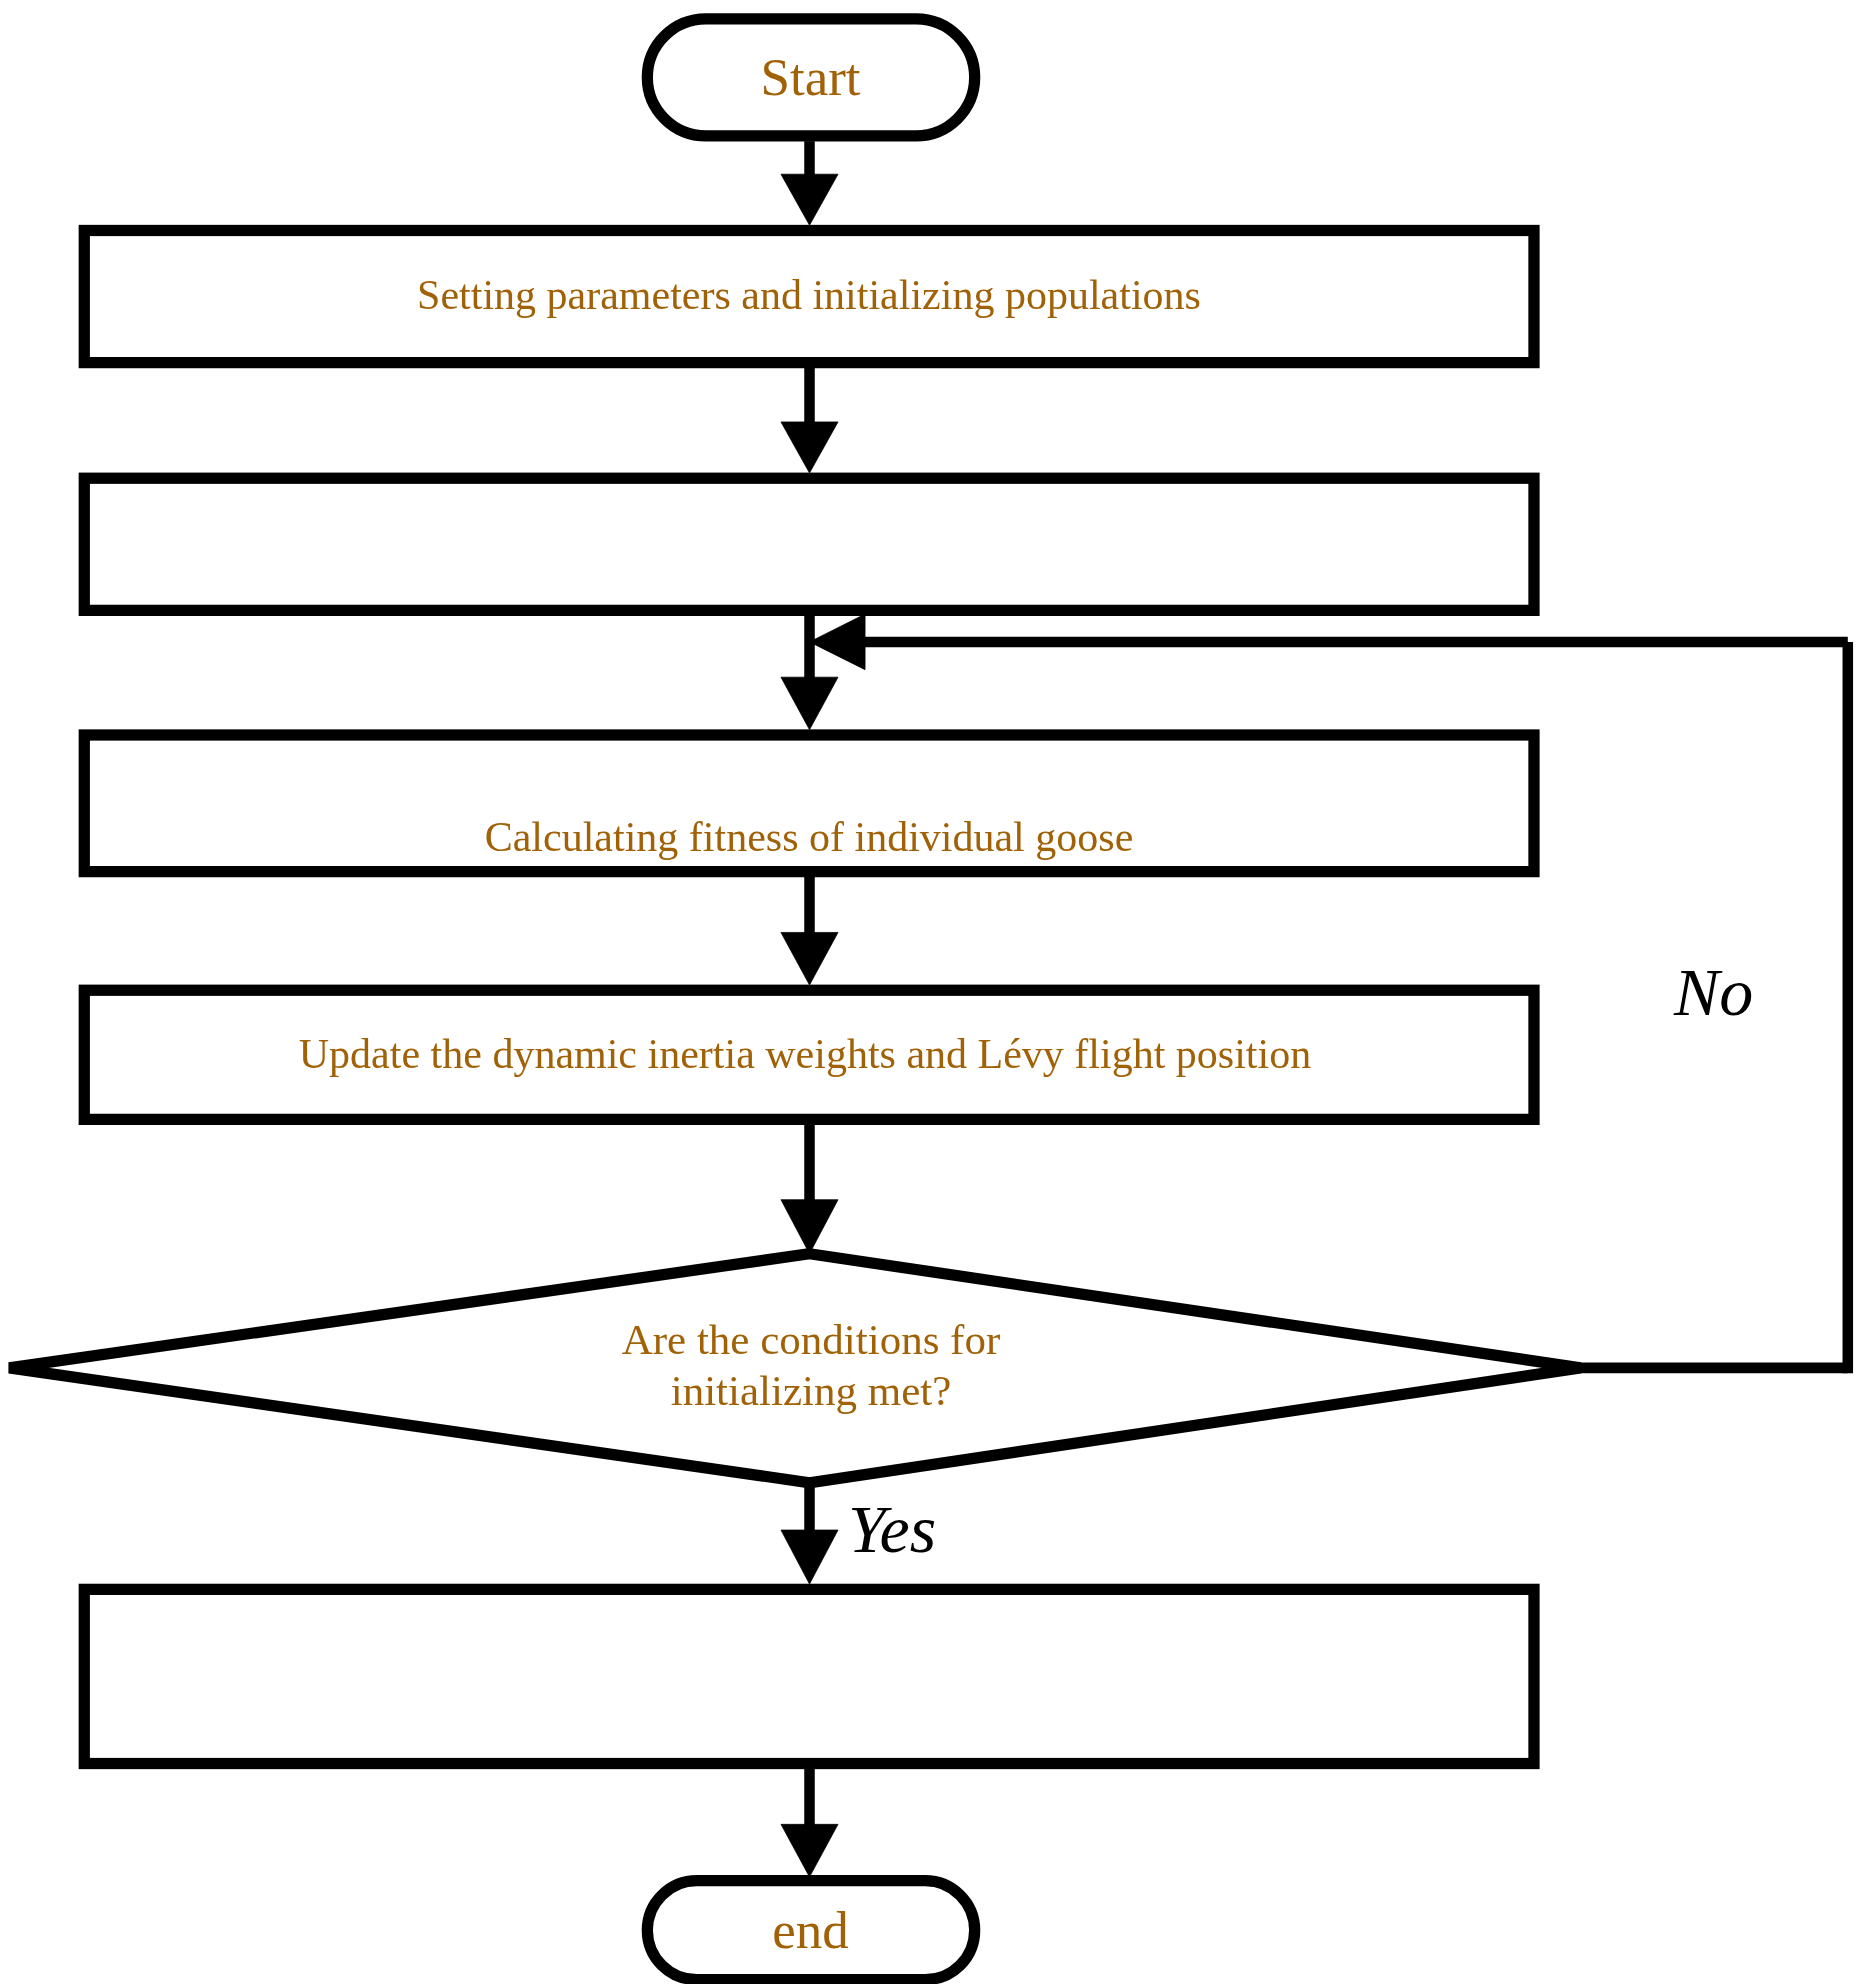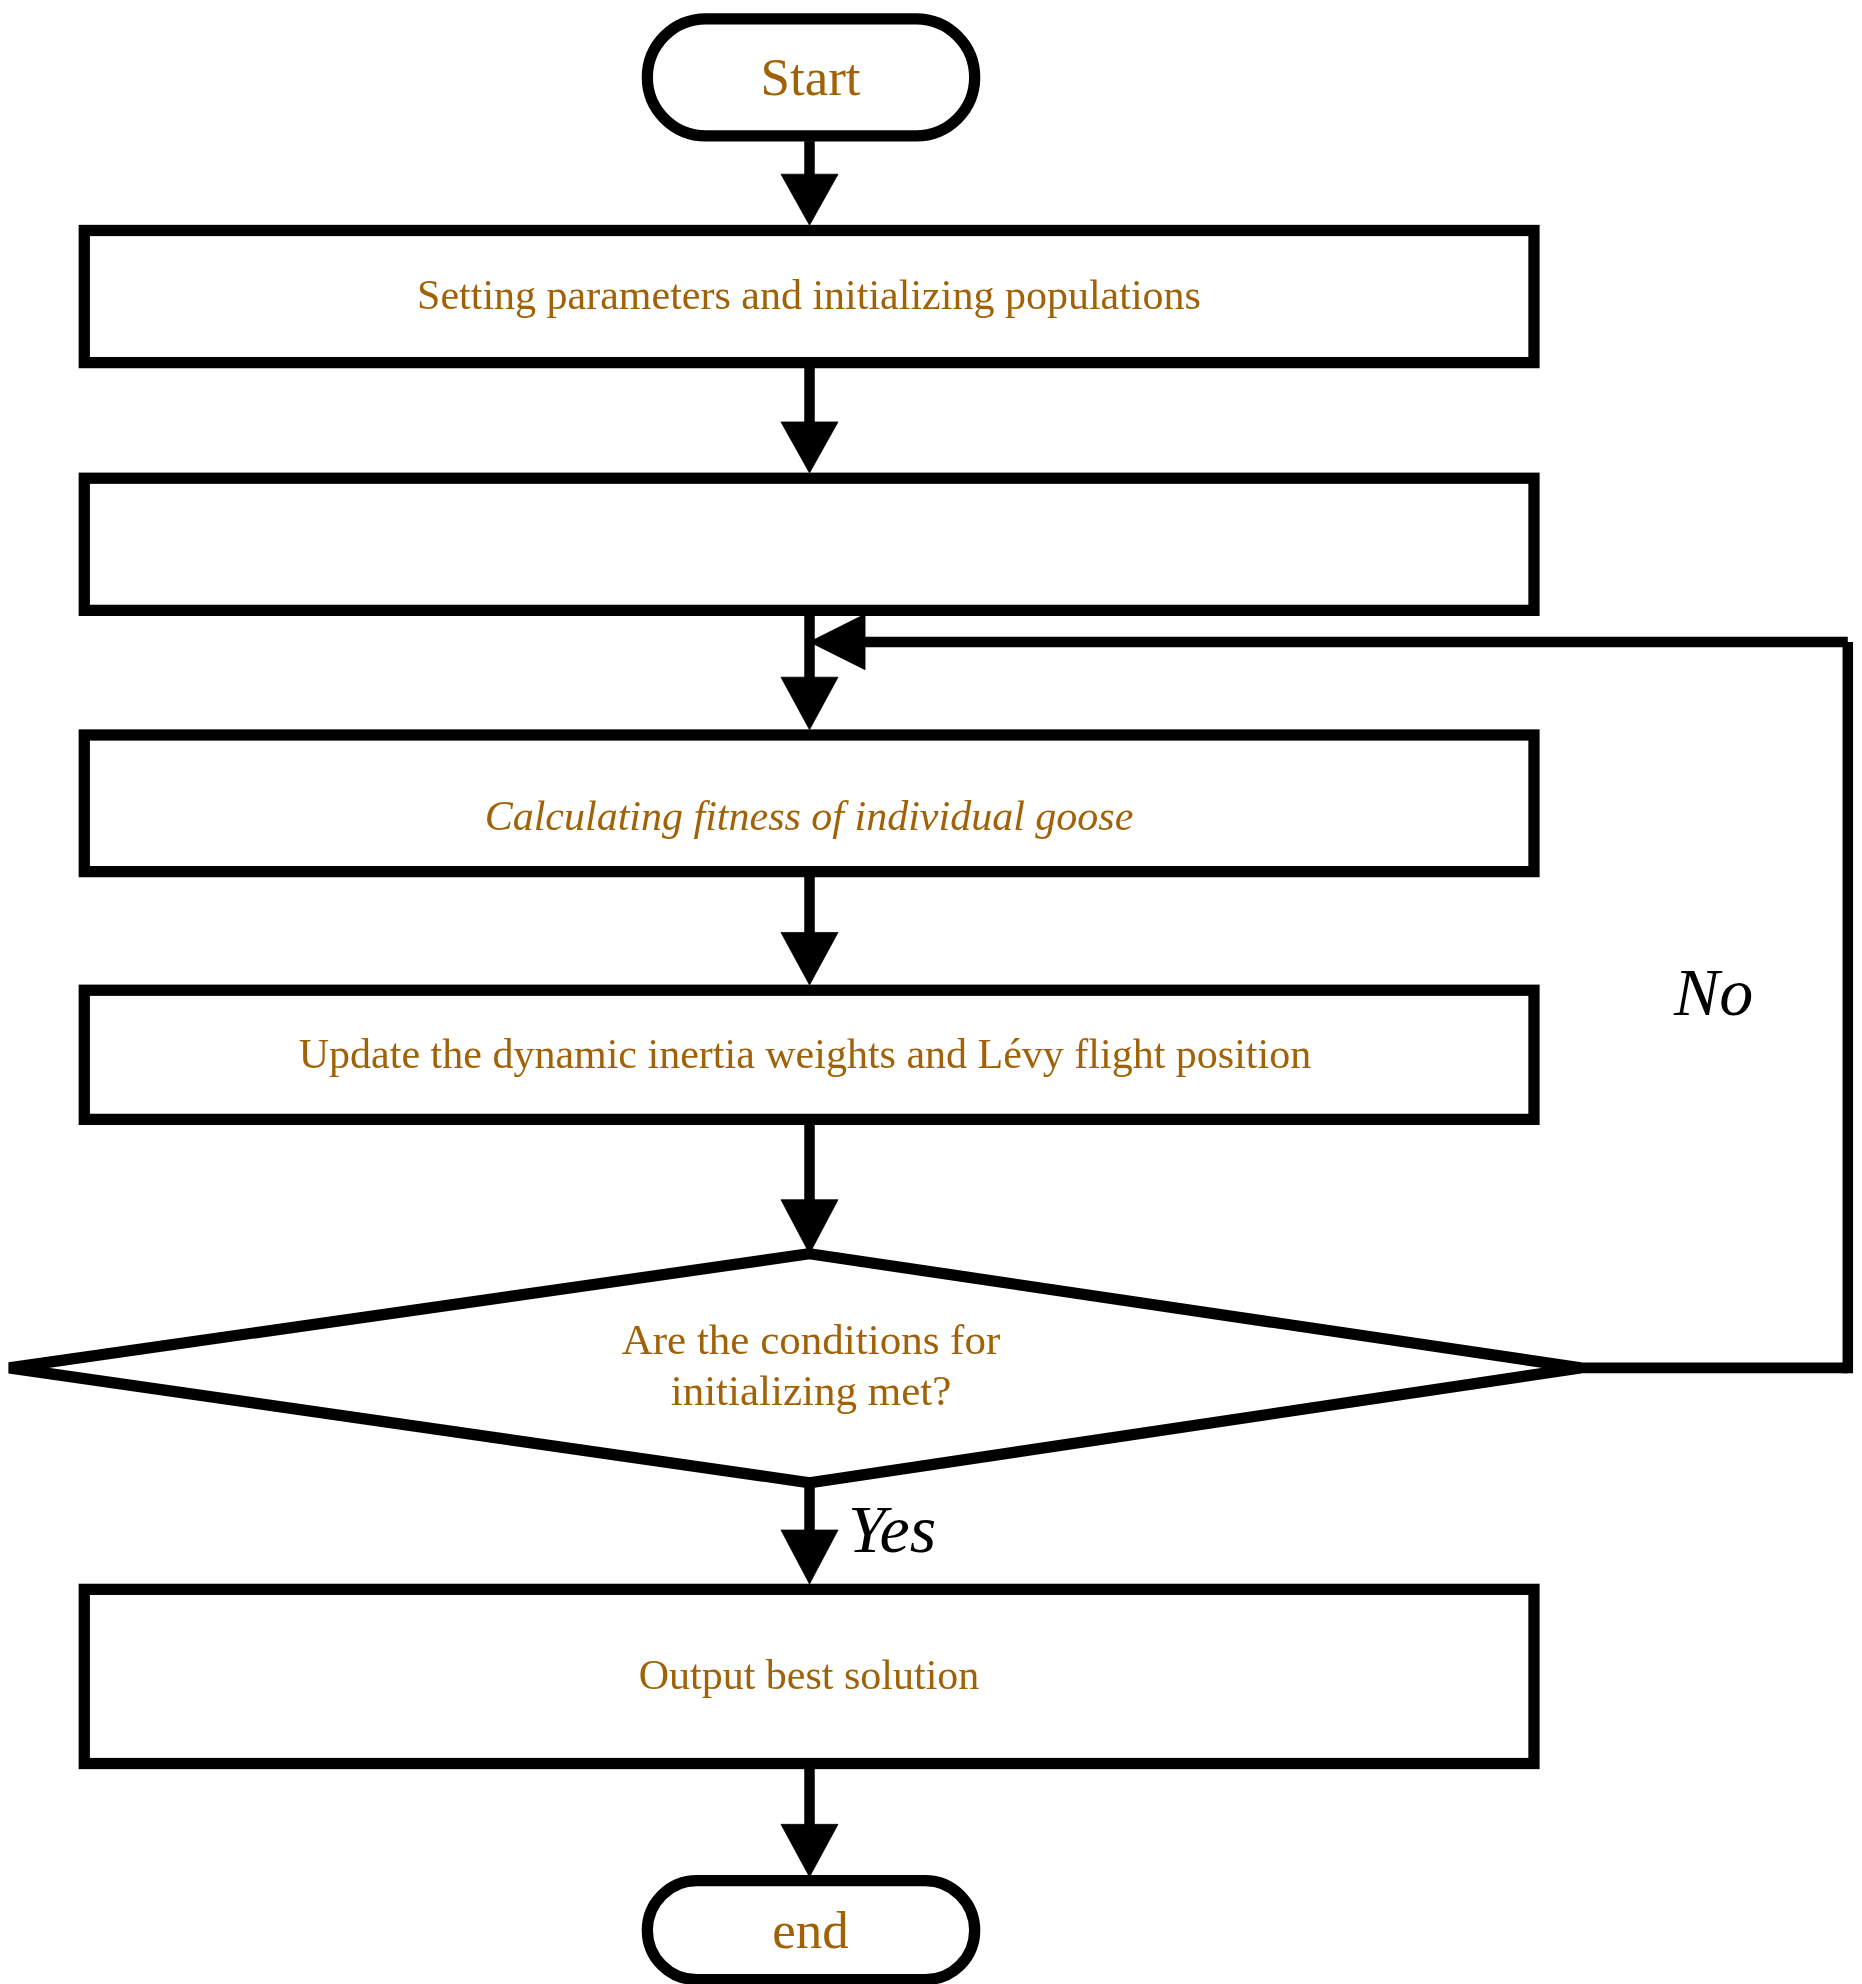--- a/index.html
+++ b/index.html
@@ -106,32 +106,31 @@
     <rect x="112" y="2117" width="1931" height="232" fill="#ffffff" stroke="#000000" stroke-width="15"></rect>
 
     <rect x="862" y="2505" width="436" height="132" rx="66" ry="66" fill="#ffffff" stroke="#000000" stroke-width="15"></rect>
   </svg>
 
   <div class="node-label terminator-label" style="left:647px; top:19px; width:327px; height:117px;">Start</div>
 
   <div class="node-label process-label" style="left:84px; top:230px; width:1450px; height:132px;">Setting parameters and initializing populations</div>
 
 
-  <div class="node-label process-label" style="left:84px; top:748px; width:1450px; height:137px;font-style:italic;">Calculating fitness of individual goose</div>
+  <div class="node-label process-label" style="left:84px; top:769px; width:1450px; height:137px;">Calculating fitness of individual goose</div>
 
   <div class="node-label process-label" style="left:80px; top:990px; width:1450px; height:129px; flex-direction:column;">
     <span>Update the dynamic inertia weights and Lévy flight position</span>
   </div>
 
   <div class="node-label decision-label" style="left:323px; top:1291px; width:976px; height:150px; flex-direction:column;">
     <span>Are the conditions for</span>
     <span>initializing met?</span>
   </div>
 
-  <div class="node-label process-label" style="left:84px; top:1589px; width:1450px; height:174px;">Output best solution</div>
 
   <div class="node-label terminator-label" style="left:647px; top:1881px; width:327px; height:99px;">end</div>
 
   <div class="edge-label" style="left:1674px; top:953px;">No</div>
 
   <div class="edge-label" style="left:848px; top:1490px;">Yes</div>
 
 </div>
 
 

